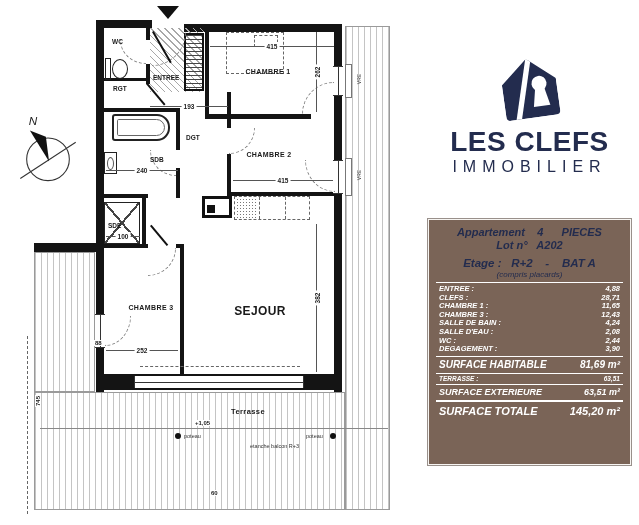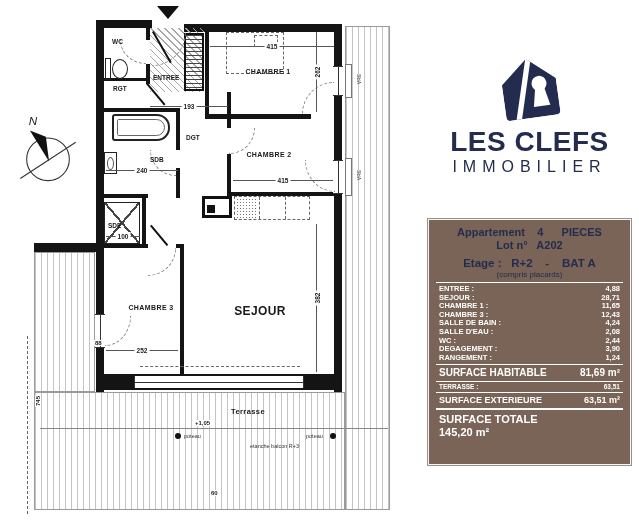--- a/index.html
+++ b/index.html
@@ -43,34 +43,34 @@
         linear-gradient(to bottom right, transparent 48%, #444 48%, #444 52%, transparent 52%); }
   .dotted-fill { background-image:radial-gradient(#777 0.7px, transparent 0.9px); background-size:3px 3px; }
 
   
   .panel { position:absolute; left:420px; top:0; width:219px; height:525px; background:#fff; }
   .logo { position:absolute; left:0; top:56px; width:219px; text-align:center; color:var(--navy); }
   .logo-l1 { font-size:28px; font-weight:800; line-height:27px; letter-spacing:.5px; }
   .logo-l3 { font-size:16px; font-weight:400; letter-spacing:6px; margin-top:3px; }
   .infobox { position:absolute; left:8px; top:219px; width:203px; height:246px;
         background:var(--brown); border:1px solid #f7f5f2; box-shadow:0 0 0 1px rgba(70,52,44,.55);
-        padding:6px 5px 0; overflow:hidden; color:var(--navy); }
+        padding:6px 5px 0; overflow:hidden; color:var(--navy);font-style:italic; }
   .ib-line { white-space:pre; text-align:center; font-size:11px; font-weight:bold; line-height:13px; }
   .ib-line3 { margin-top:4px; font-size:11.5px; line-height:14px; }
   .ib-title { margin-top:8px; text-align:center; font-size:12px; font-weight:bold; line-height:13px; letter-spacing:.2px; }
   .ib-sub { text-align:center; font-size:8px; line-height:9px; }
   .srow-list { margin:3px 2px 0; border-top:1px solid #fff; padding-top:2px; }
   .srow { display:flex; justify-content:space-between; padding:0 3px;
         font-size:7.5px; font-weight:bold; color:#fff; line-height:8.6px; }
   .sum { margin:2px 2px 0; border-top:1px solid #fff; padding:2px 3px 0;
         display:flex; justify-content:space-between; color:#fff; font-weight:bold; }
   .sum-hab { font-size:10px; line-height:12px; }
   .sum-ter { font-size:6.5px; line-height:8px; padding-top:1px; margin-top:2px; }
   .sum-ext { font-size:9px; line-height:11px; margin-top:1px; }
-  .sum-tot { font-size:11px; line-height:13px; border-top-width:2px; margin-top:2px; padding-top:3px;flex-direction:column; }
+  .sum-tot { font-size:11px; line-height:13px; border-top-width:2px; margin-top:2px; padding-top:3px; }
 </style>
 </head>
 <body>
 
 <div class="plan">
 
   <div class="hv" style="left:345px;top:26px;width:45px;height:484px;"></div>
   <div class="hv" style="left:34px;top:392px;width:311px;height:118px;"></div>
   <div class="hv" style="left:34px;top:252px;width:61px;height:140px;"></div>
 
@@ -239,21 +239,21 @@
     <div class="ib-sub">(compris placards)</div>
 
     <div class="srow-list">
 
         <div class="srow">
           <span>ENTREE :</span>
           <span>4,88</span>
         </div>
 
         <div class="srow">
-          <span>SEJOUR :</span>
+          <span>CLEFS :</span>
           <span>28,71</span>
         </div>
 
         <div class="srow">
           <span>CHAMBRE 1 :</span>
           <span>11,65</span>
         </div>
 
 
         <div class="srow">
@@ -274,24 +274,20 @@
         <div class="srow">
           <span>WC :</span>
           <span>2,44</span>
         </div>
 
         <div class="srow">
           <span>DEGAGEMENT :</span>
           <span>3,90</span>
         </div>
 
-        <div class="srow">
-          <span>RANGEMENT :</span>
-          <span>1,24</span>
-        </div>
       </div>
 
     <div class="sum sum-hab">
       <span>SURFACE HABITABLE</span>
       <span>81,69 m²</span>
     </div>
     <div class="sum sum-ter">
       <span>TERRASSE :</span>
       <span>63,51</span>
     </div>

